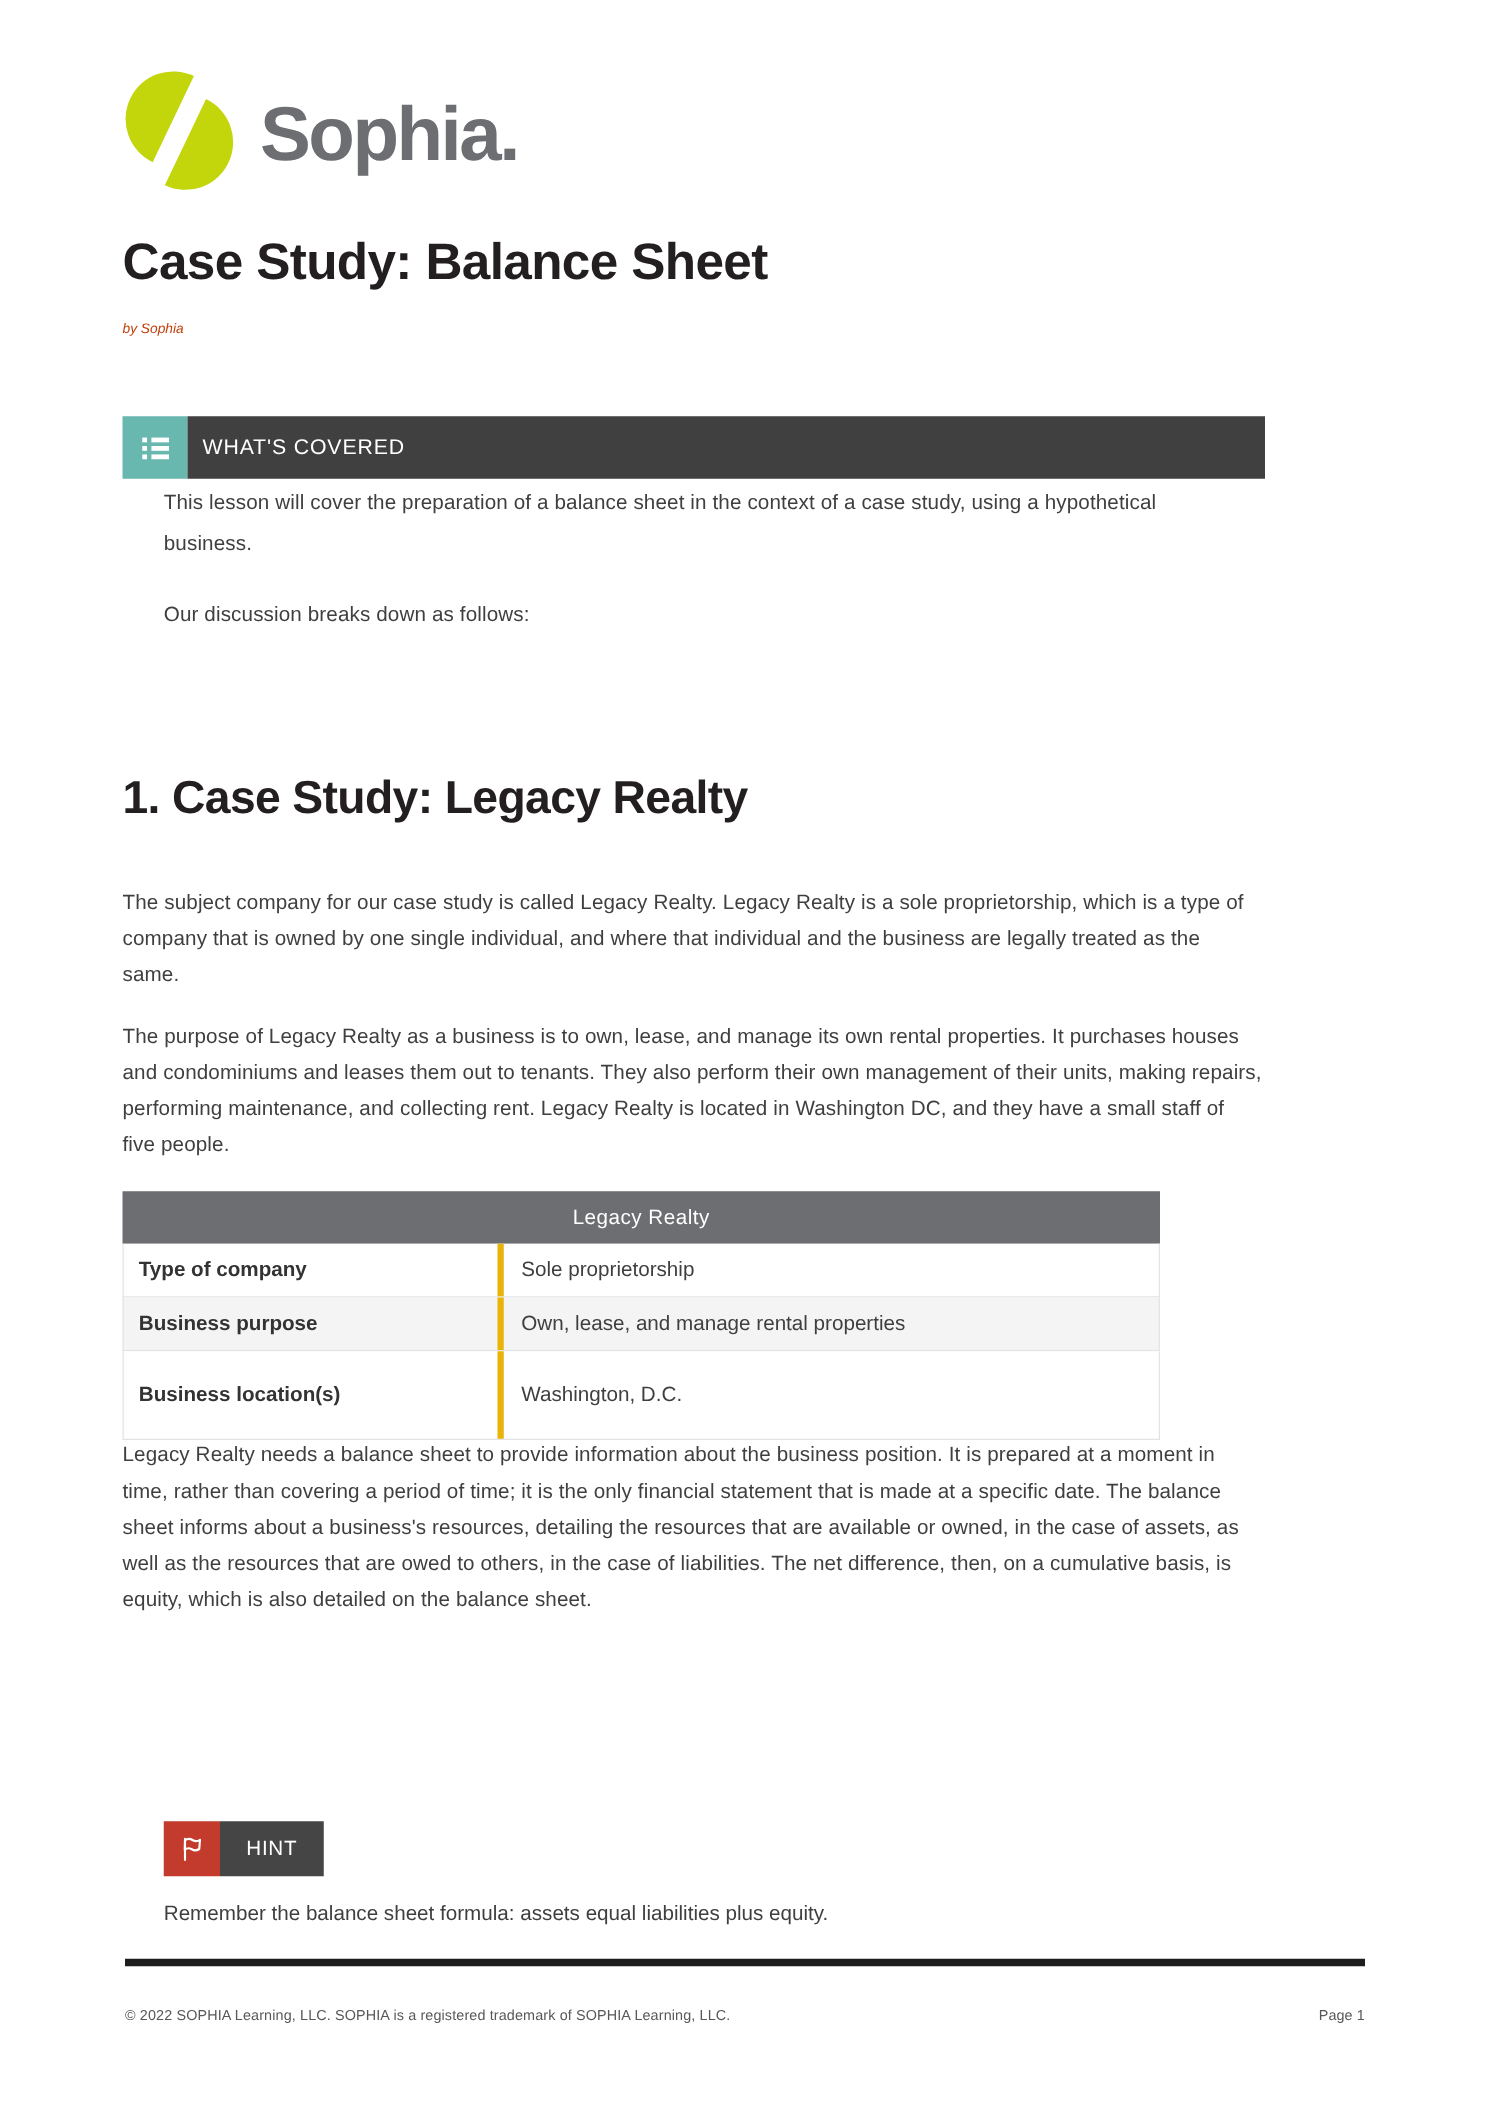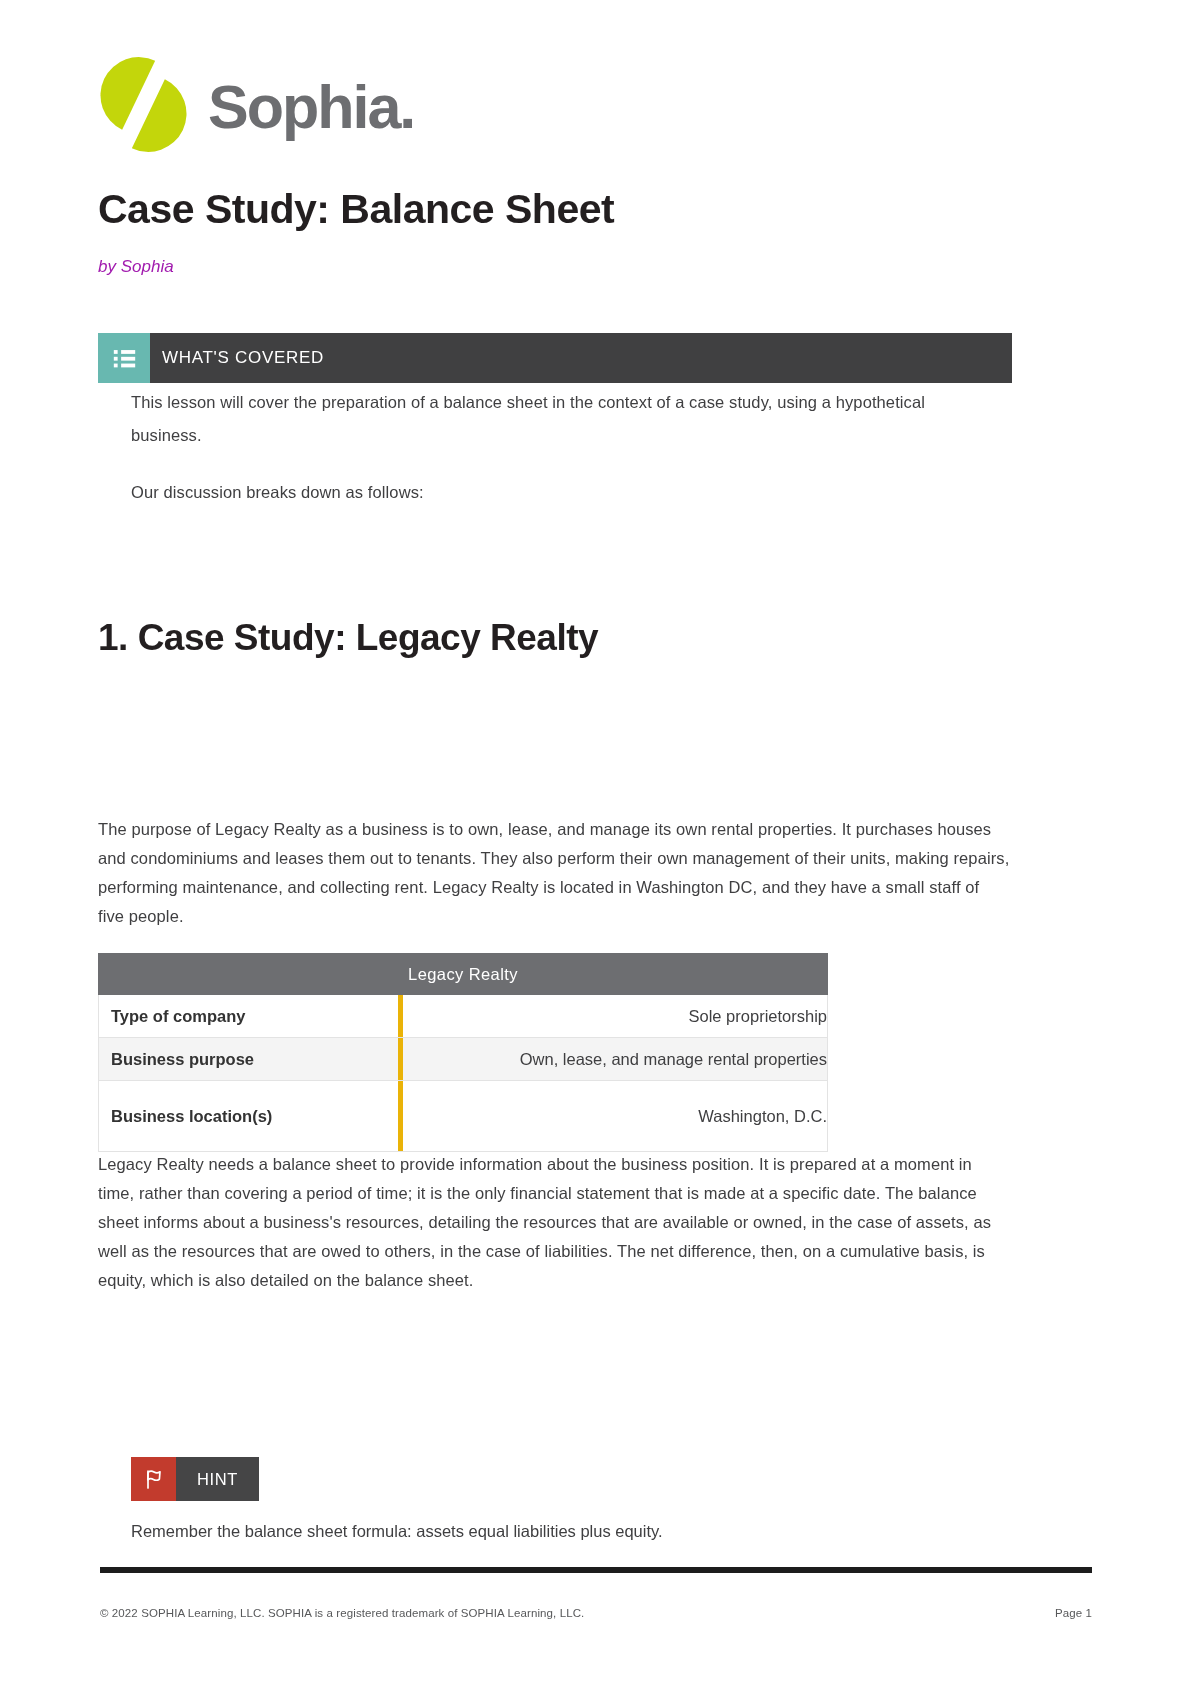--- a/index.html
+++ b/index.html
@@ -18,21 +18,21 @@
     letter-spacing:-2px; margin-left:16px; margin-top:4px;
   }
 
   
   .page-title {
     position:absolute; top:186px; left:98px;
     font-size:41px; font-weight:bold; color:#231f20; letter-spacing:-0.5px;
   }
   .byline {
     position:absolute; top:257px; left:98px;
-    font-size:17px; font-style:italic; color:#a21caf;
+    font-size:11px; font-style:italic; color:#c2410c;
   }
 
   
   .wc-banner { position:absolute; top:333px; left:98px; width:914px; height:50px; display:flex; }
   .wc-icon-cell { width:52px; height:50px; display:flex; align-items:center; justify-content:center; flex:none; }
   .wc-icon-cell svg { width:27px; height:27px; }
   .wc-bar {
     flex:1; color:#ffffff; display:flex; align-items:center;
     padding-left:12px; font-size:17px; letter-spacing:0.7px; font-weight:500;
   }
@@ -44,21 +44,21 @@
   .section-heading {
     position:absolute; top:617px; left:98px;
     font-size:37px; font-weight:bold; color:#231f20; letter-spacing:-0.5px;
   }
   .body-p { position:absolute; left:98px; width:912px; font-size:16.5px; line-height:29px; color:#3f3f41; letter-spacing:0.1px; }
   .p1 { top:708px; }
   .p2 { top:815px; }
   .p3 { top:1150px; width:906px; }
 
   
-  .lr-table { position:absolute; top:953px; left:98px; width:730px; font-size:16.5px;text-align:right; }
+  .lr-table { position:absolute; top:953px; left:98px; width:830px; font-size:16.5px; }
   .lr-head {
     height:42px; color:#ffffff; display:flex; align-items:center; justify-content:center;
     letter-spacing:0.4px;
   }
   .lr-row { display:flex; border-left:1px solid #e3e3e3; border-right:1px solid #e3e3e3; border-bottom:1px solid #e3e3e3; background:#ffffff; }
   .lr-row.alt { background:#f4f4f4; }
   .lr-label {
     width:304px; flex:none; padding-left:12px; display:flex; align-items:center;
     font-weight:bold; color:#333333; border-right:5px solid #eab308;
   }
@@ -115,20 +115,21 @@
       </svg>
     </div>
     <div class="wc-bar" style="background:#404041">WHAT'S COVERED</div>
   </div>
 
   <div class="wc-p wc-p1">This lesson will cover the preparation of a balance sheet in the context of a case study, using a hypothetical business.</div>
   <div class="wc-p wc-p2">Our discussion breaks down as follows:</div>
 
   <div class="section-heading">1. Case Study: Legacy Realty</div>
 
+  <div class="body-p p1">The subject company for our case study is called Legacy Realty. Legacy Realty is a sole proprietorship, which is a type of company that is owned by one single individual, and where that individual and the business are legally treated as the same.</div>
   <div class="body-p p2">The purpose of Legacy Realty as a business is to own, lease, and manage its own rental properties. It purchases houses and condominiums and leases them out to tenants. They also perform their own management of their units, making repairs, performing maintenance, and collecting rent. Legacy Realty is located in Washington DC, and they have a small staff of five people.</div>
 
   <div class="lr-table">
     <div class="lr-head" style="background:#6d6e71">Legacy Realty</div>
 
     <div class="lr-row h43">
       <div class="lr-label">Type of company</div>
       <div class="lr-value">
         <div class="vline">Sole proprietorship</div>
       </div>

